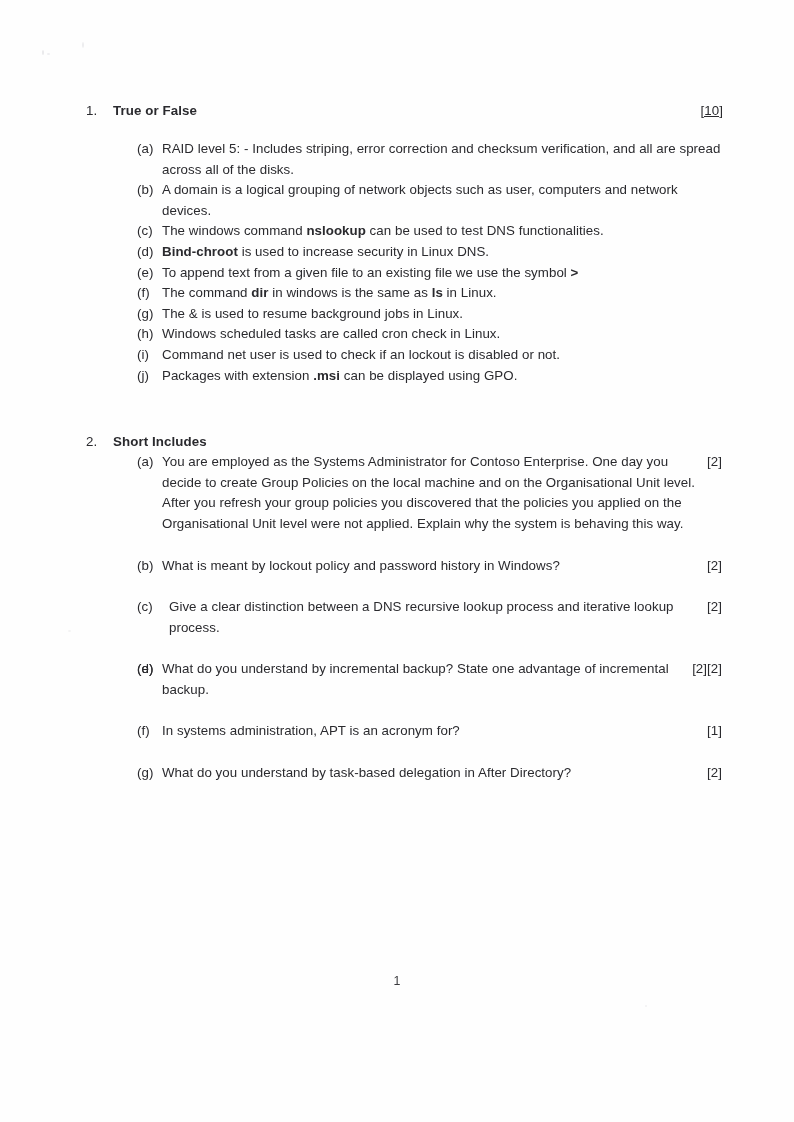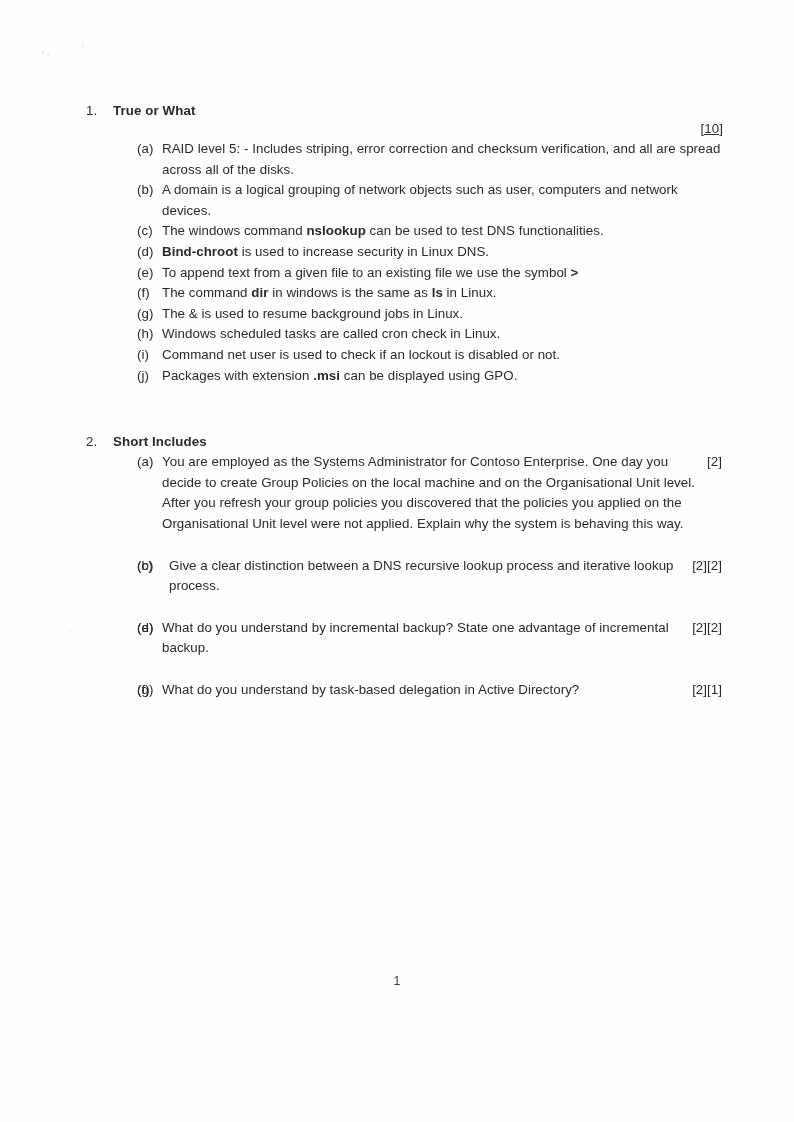--- a/index.html
+++ b/index.html
@@ -59,21 +59,21 @@
   .section-num {
     position: absolute;
     left: -27px;
     top: 0;
     font-weight: normal;
     font-size: 13.3px;
   }
   .section-mark {
     position: absolute;
     right: -1px;
-    top: 18px;
+    top: 0;
     font-weight: normal;
     font-size: 13.3px;
     text-decoration: underline;
   }
 
   
   .items {
     margin-top: 0;
   }
   .item {
@@ -128,21 +128,21 @@
   <span class="speck s2"></span>
   <span class="speck s3"></span>
   <span class="speck s4"></span>
   <span class="speck s5"></span>
 
   <div class="content">
 
     <div class="section" style="margin-top:100px;">
       <div class="section-head">
         <span class="section-num">1.</span>
-        <span>True or What</span>
+        <span>True or False</span>
         <span class="section-mark">[10]</span>
       </div>
       <div class="gap-before-items"></div>
       <div class="items">
           <div class="item">
             <span class="item-letter">(a)</span>
             <span class="item-body"><span>RAID level 5: - Includes striping, error correction and checksum verification, and all are spread across all of the disks.</span></span>
           </div>
           <div class="item">
             <span class="item-letter">(b)</span>
@@ -188,41 +188,41 @@
         <span class="section-num">2.</span>
         <span>Short Includes</span>
       </div>
       <div class="items">
           <div class="item">
             <span class="item-letter">(a)</span>
             <span class="item-body"><span class="item-mark">[2]</span><span>You are employed as the Systems Administrator for Contoso Enterprise. One day you decide to create Group Policies on the local machine and on the Organisational Unit level. After you refresh your group policies you discovered that the policies you applied on the Organisational Unit level were not applied. Explain why the system is behaving this way.</span></span>
           </div>
           <div class="item q-spaced">
             <span class="item-letter">(b)</span>
-            <span class="item-body"><span class="item-mark">[2]</span></span>
+            <span class="item-body"><span class="item-mark">[2]</span><span>What is meant by lockout policy and password history in Windows?</span></span>
           </div>
           <div class="item q-spaced indent-extra">
             <span class="item-letter">(c)</span>
             <span class="item-body"><span class="item-mark">[2]</span><span>Give a clear distinction between a DNS recursive lookup process and iterative lookup process.</span></span>
           </div>
           <div class="item q-spaced">
             <span class="item-letter">(d)</span>
             <span class="item-body"><span class="item-mark">[2]</span></span>
           </div>
           <div class="item q-spaced">
             <span class="item-letter">(e)</span>
             <span class="item-body"><span class="item-mark">[2]</span><span>What do you understand by incremental backup? State one advantage of incremental backup.</span></span>
           </div>
           <div class="item q-spaced">
             <span class="item-letter">(f)</span>
-            <span class="item-body"><span class="item-mark">[1]</span></span>
+            <span class="item-body"><span class="item-mark">[1]</span><span>In systems administration, APT is an acronym for?</span></span>
           </div>
           <div class="item q-spaced">
             <span class="item-letter">(g)</span>
-            <span class="item-body"><span class="item-mark">[2]</span><span>What do you understand by task-based delegation in Active Directory?</span></span>
+            <span class="item-body"><span class="item-mark">[2]</span><span>What do you understand by task-based delegation in After Directory?</span></span>
           </div>
         </div>
     </div>
 
   </div>
 
   <div class="footer-num">1</div>
 </div>
 
 </body></html>

